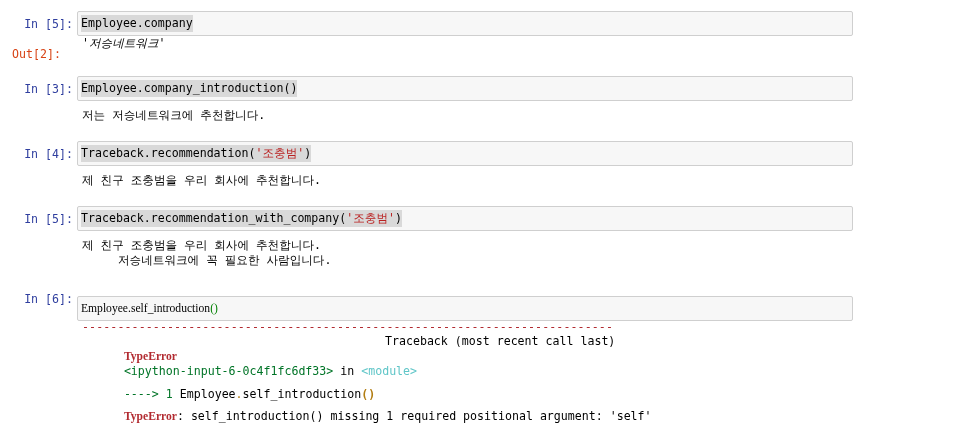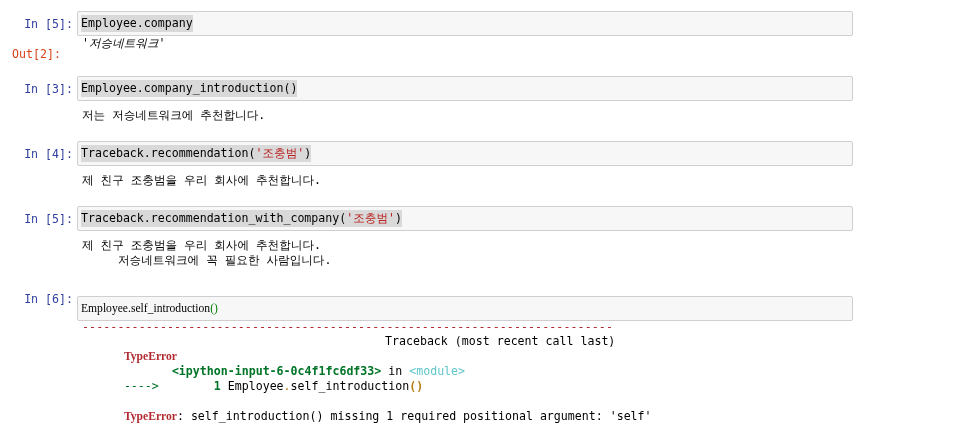--- a/index.html
+++ b/index.html
@@ -53,21 +53,21 @@
     .output {
       position: absolute;
       left: 82px;
       white-space: pre;
       line-height: 15px;
       color: #000;
     }
     .tb { position: absolute; left: 82px; white-space: pre; line-height: 15px; }
     .tb-red { color: #b22b31; }
     .tb-red-bold { color: #b22b31; font-weight: bold; font-family: Liberation Serif, serif; }
-    .tb-green-bold { color: #007427; font-weight: bold; margin-left: 48px; }
+    .tb-green-bold { color: #007427; font-weight: normal; }
     .tb-green { color: #007427; }
     .tb-cyan { color: #60c6c8; }
     .tb-orange { color: #b27d12; }
     .tb-orange-bold { color: #b27d12; font-weight: bold; }
   </style>
 </head>
 <body>
 
 <div class="cell" style="top:0;">
   <div class="prompt in" style="top:16px;">In [5]:</div>
@@ -111,20 +111,20 @@
 
   <div>
     <div class="tb tb-red" style="top:320px; letter-spacing:0.1px;">---------------------------------------------------------------------------</div>
     <div class="tb" style="top:334px;">
       <span class="tb-red-bold">TypeError</span>
     </div>
     <div class="tb" style="top:334px; left:385px;">Traceback (most recent call last)</div>
     <div class="tb" style="top:349px;">
       <span class="tb-green-bold">&lt;ipython-input-6-0c4f1fc6df33&gt;</span><span> in </span><span class="tb-cyan">&lt;module&gt;</span>
     </div>
-    <div class="tb" style="top:364px;">
+    <div class="tb" style="top:372px;">
       <span class="tb-green">----&gt;</span> <span class="tb-green-bold">1</span> <span>Employee</span><span class="tb-orange">.</span><span>self_introduction</span><span class="tb-orange-bold">()</span>
     </div>
     <div class="tb" style="top:394px;">
       <span class="tb-red-bold">TypeError</span><span>: self_introduction() missing 1 required positional argument: 'self'</span>
     </div>
   </div>
 </div>
 
 </body></html>

